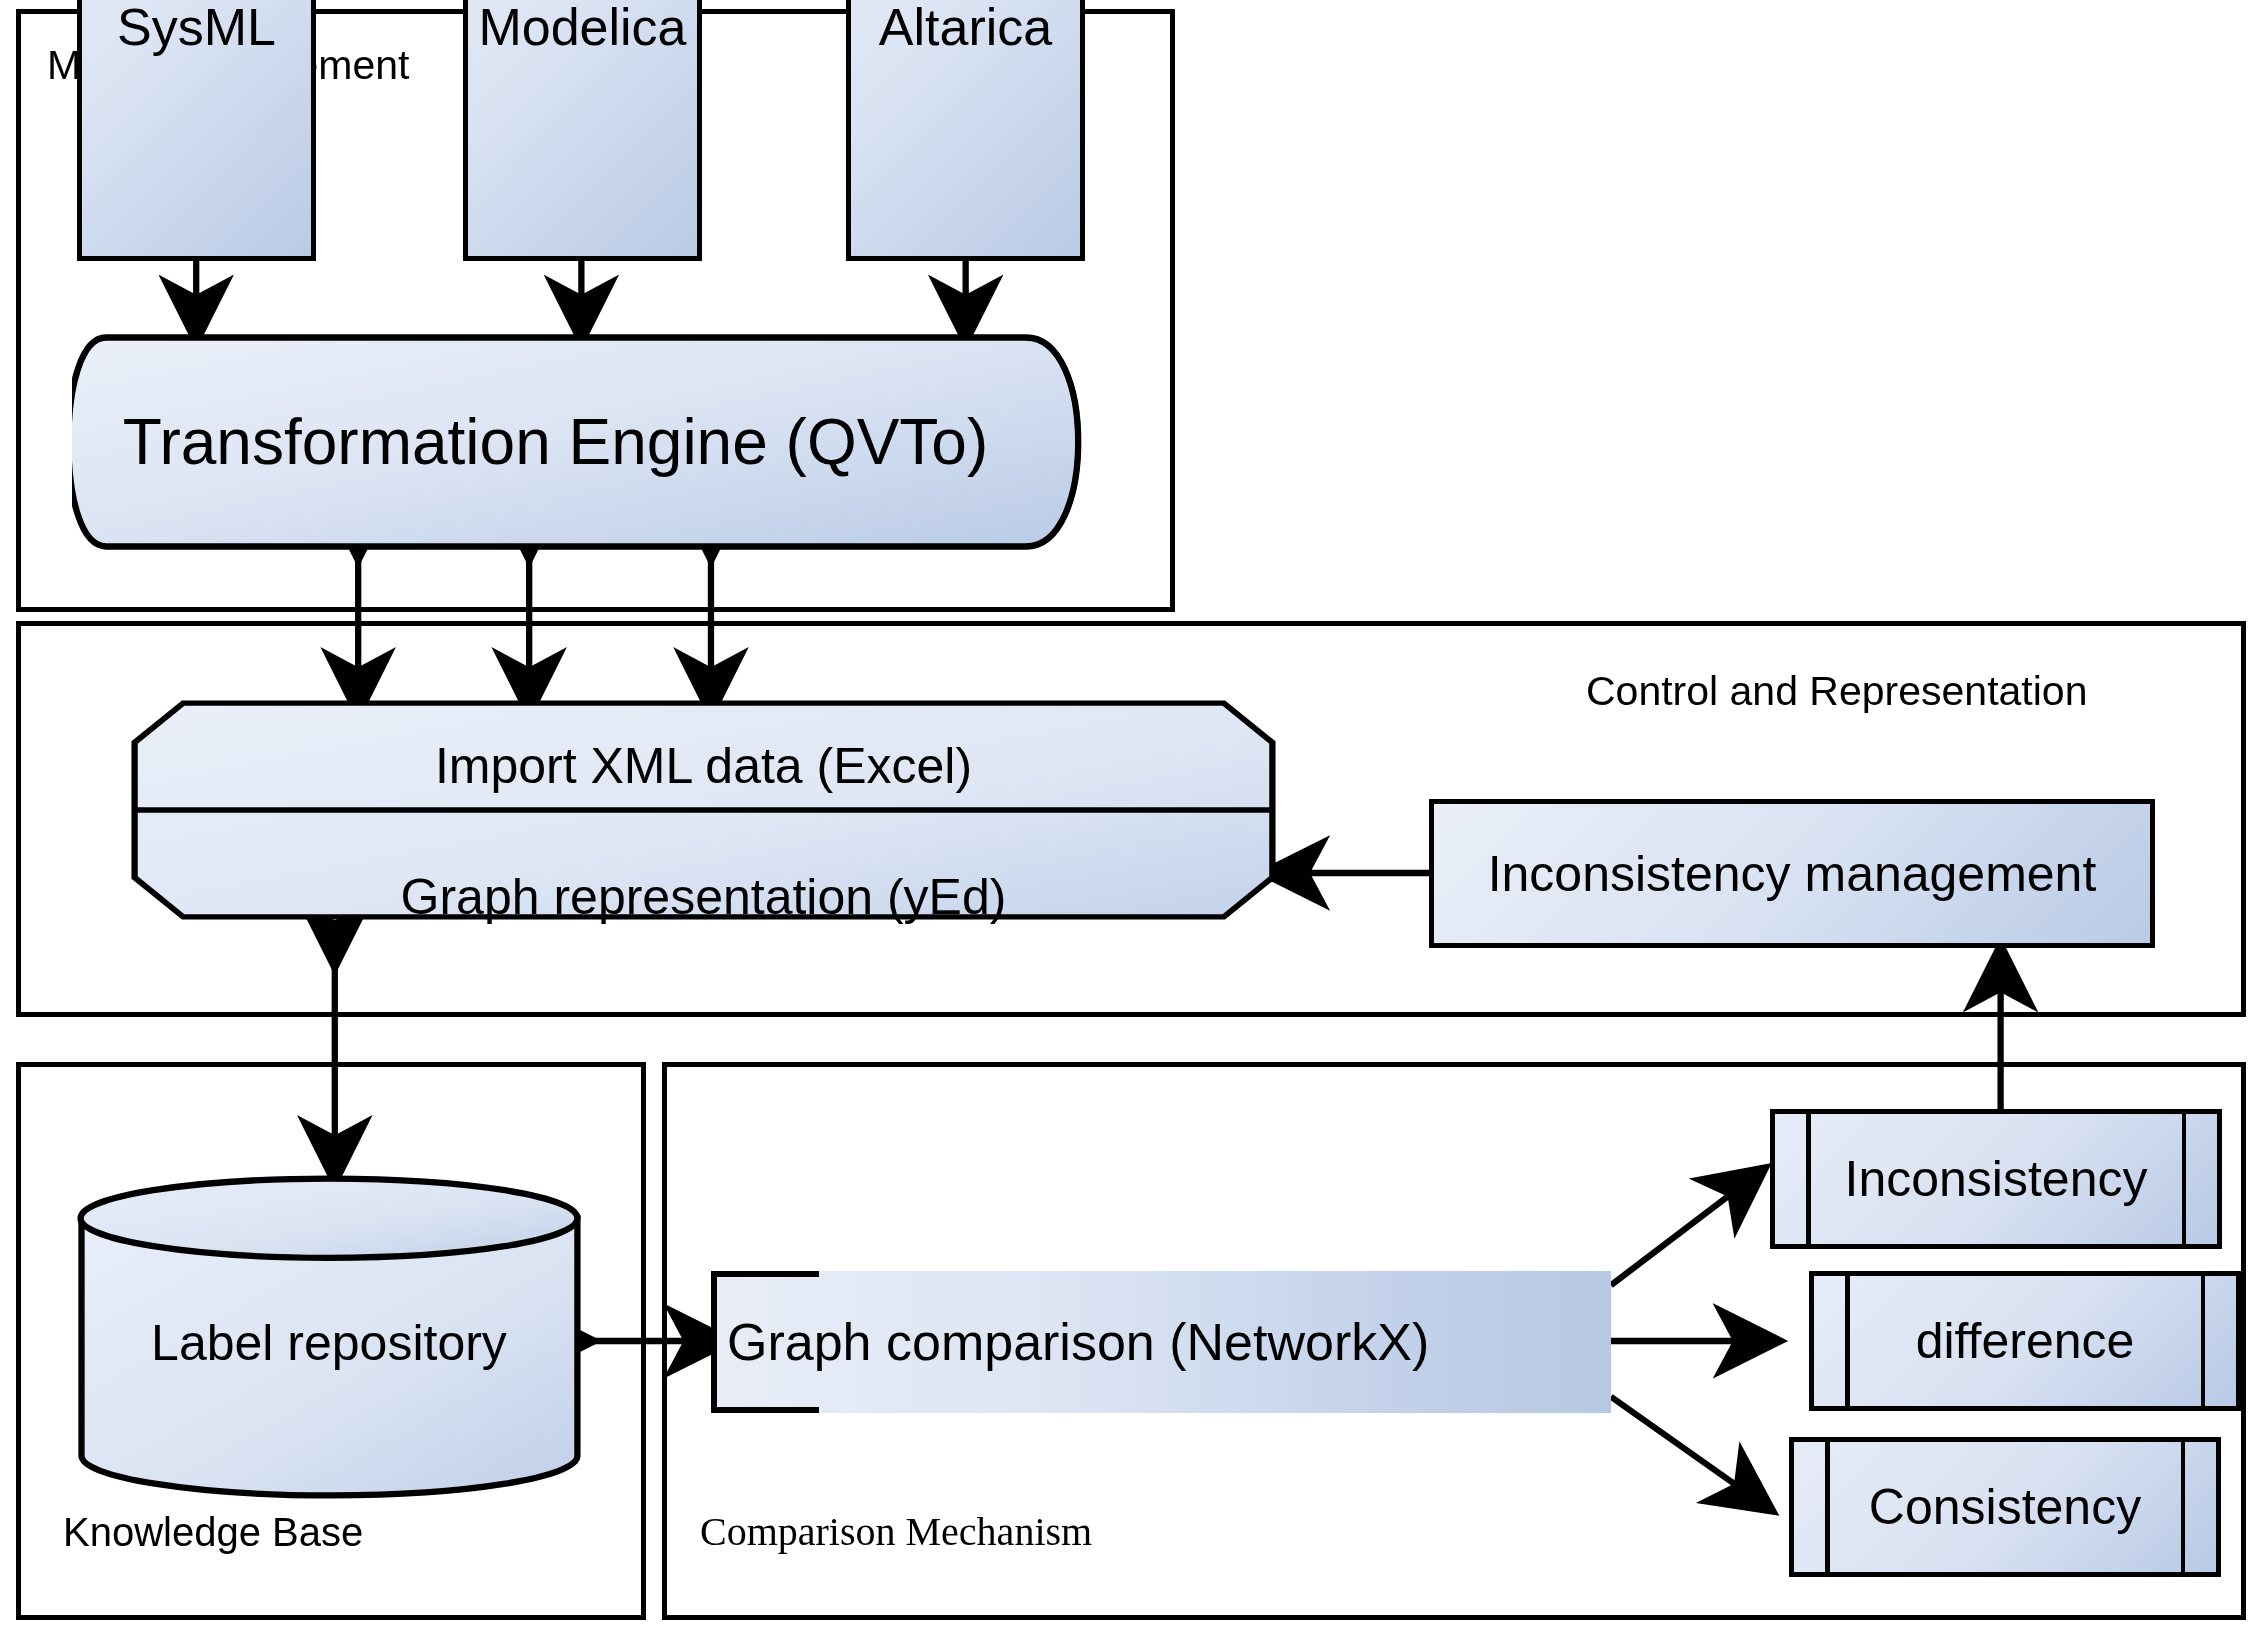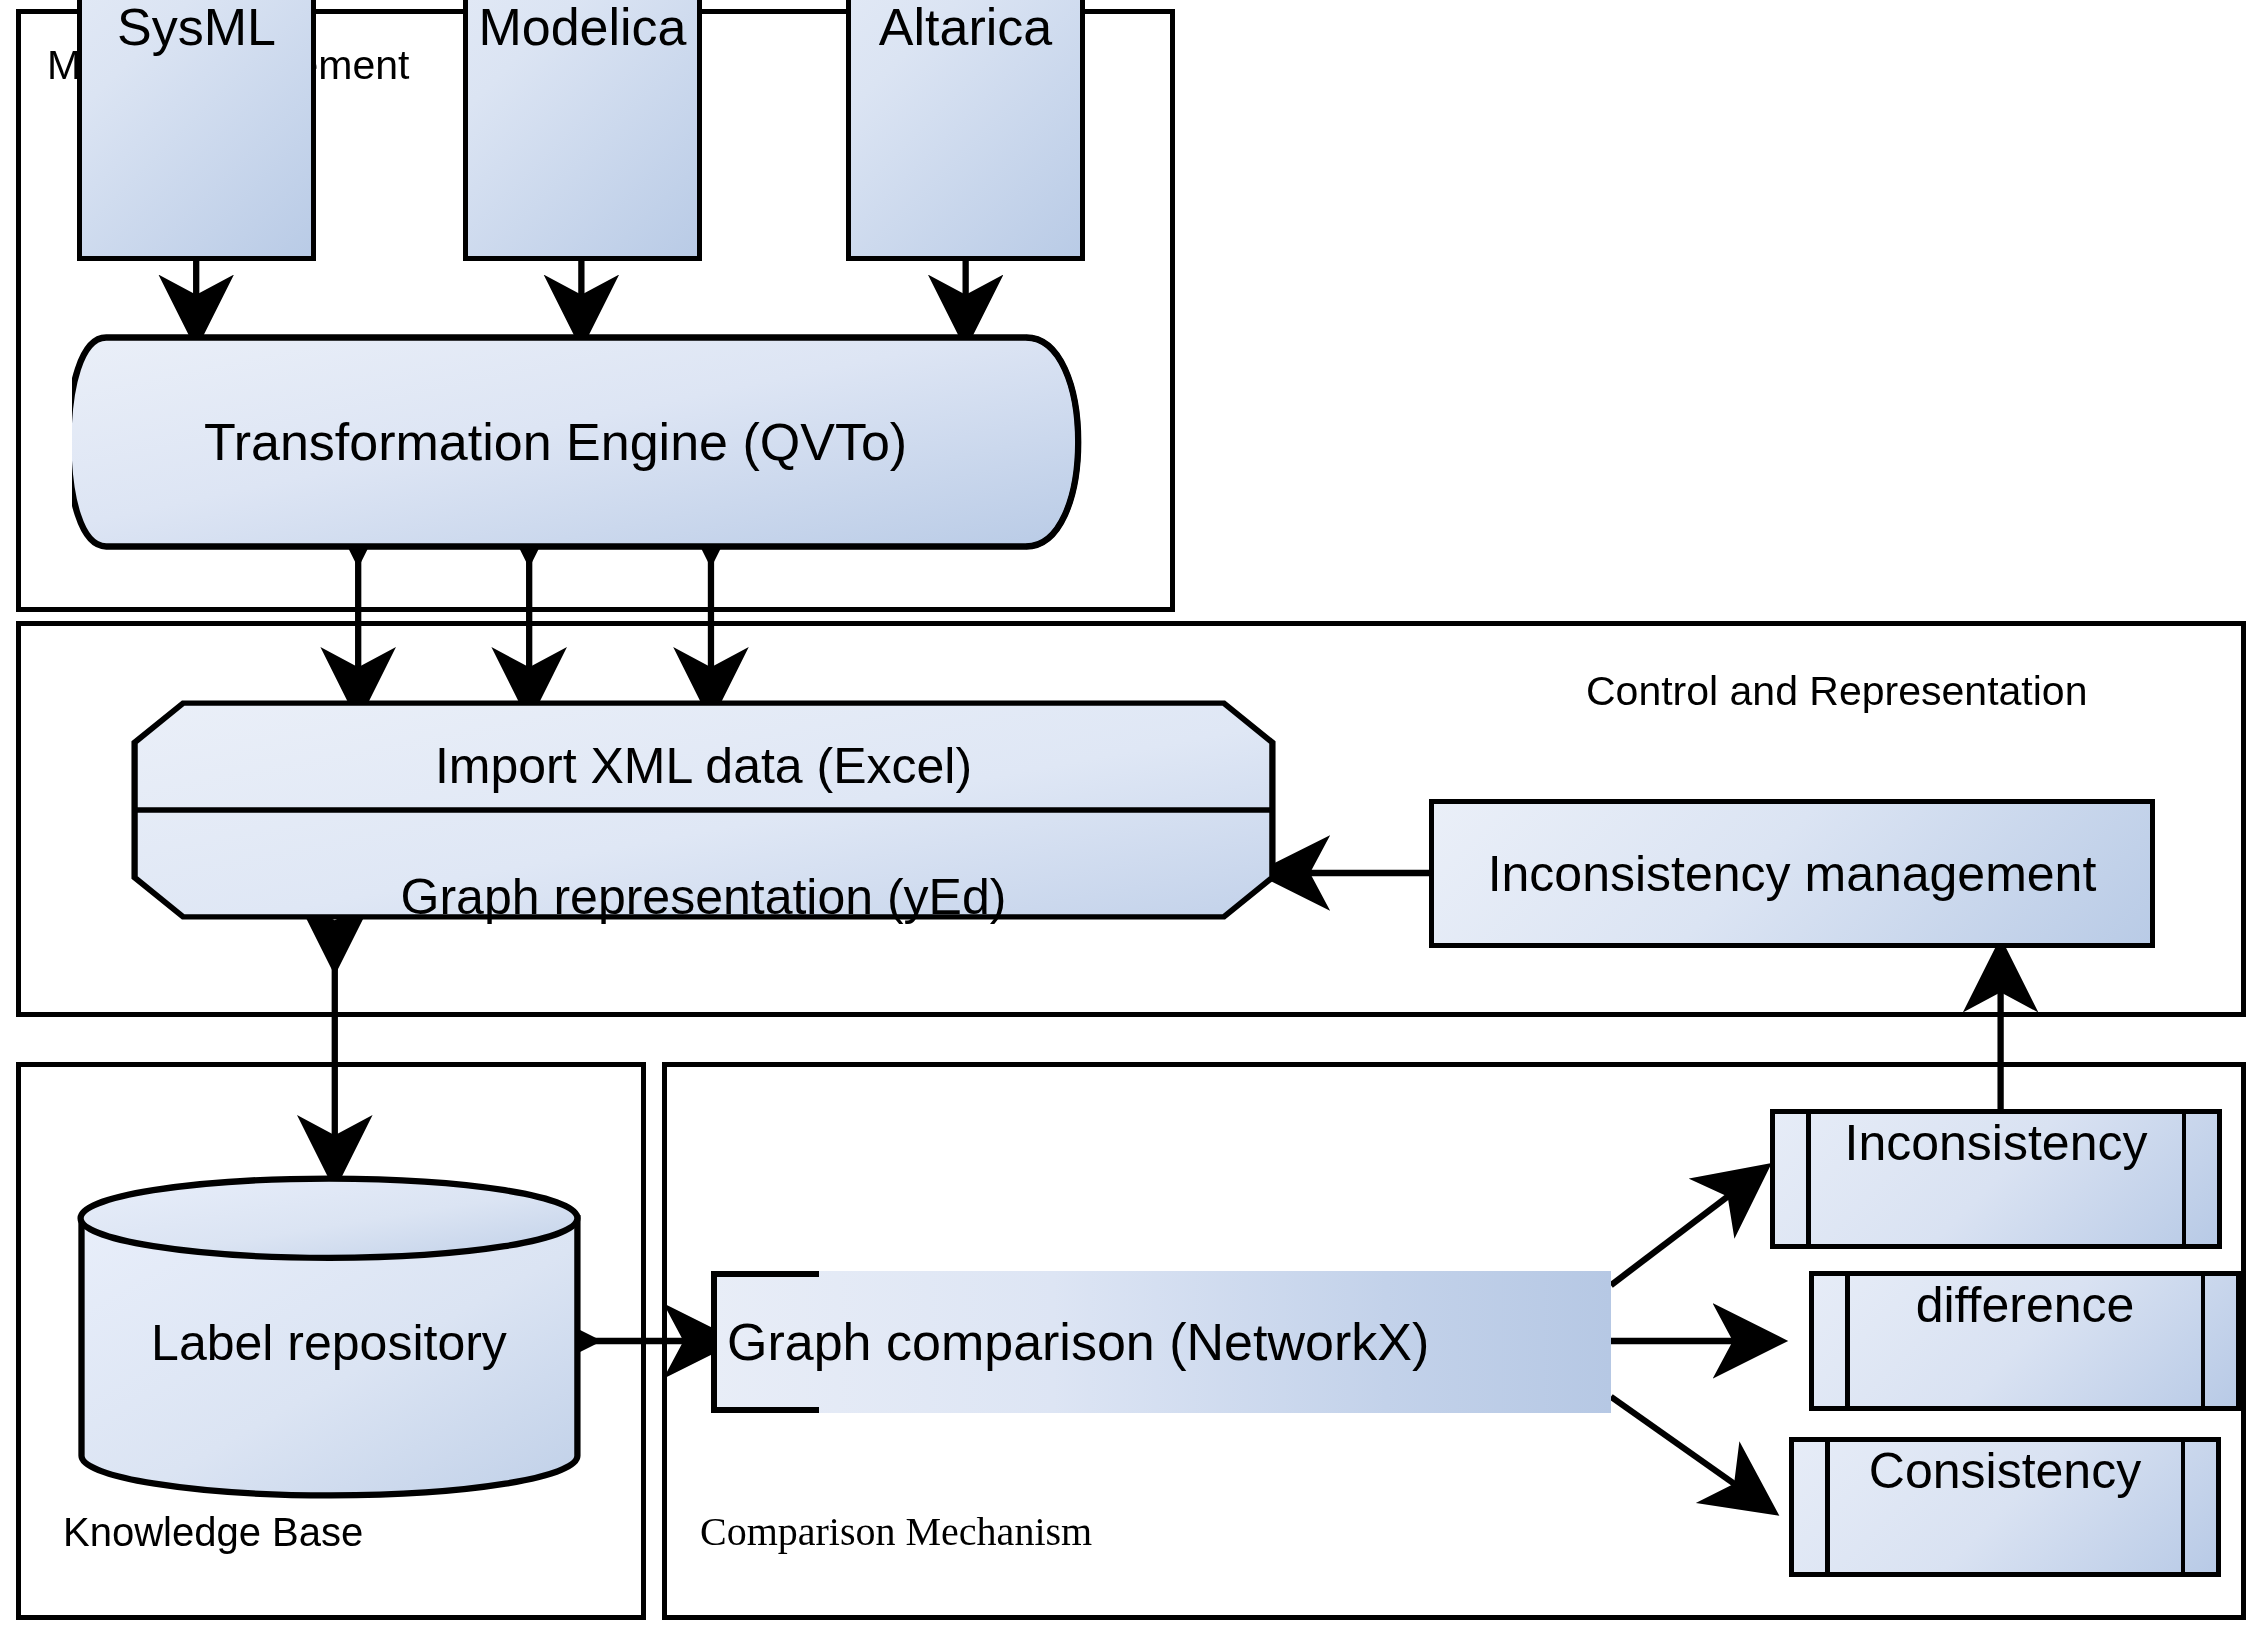--- a/index.html
+++ b/index.html
@@ -13,38 +13,38 @@
   
   .node{position:absolute;box-sizing:border-box;display:flex;align-items:center;justify-content:center;
         color:#000;white-space:nowrap;}
   .rectnode{border:5.4px solid #000;
             background:linear-gradient(135deg,#eaeff8 0%,#dbe4f3 45%,#b9cbe6 100%);}
 
   
   .hcyl{position:absolute;}
   .hcyl svg{position:absolute;inset:0;width:100%;height:100%;}
   .hcyl .txt{position:absolute;inset:0;display:flex;align-items:center;justify-content:center;
-             font-size:52px;white-space:nowrap;padding-right:50px;box-sizing:border-box;}
+             font-size:64px;white-space:nowrap;padding-right:50px;box-sizing:border-box;}
 
   
   .octa{position:absolute;}
   .octa svg{position:absolute;inset:0;width:100%;height:100%;}
   .octa .row{position:absolute;left:0;width:100%;display:flex;align-items:center;justify-content:center;
              font-size:50px;white-space:nowrap;}
 
   
   .vcyl{position:absolute;}
   .vcyl svg{position:absolute;inset:0;width:100%;height:100%;}
   .vcyl .txt{position:absolute;left:0;width:100%;top:52%;transform:translateY(-50%);
              text-align:center;font-size:50px;white-space:nowrap;}
 
   
   .store{position:absolute;border:5.4px solid #000;box-sizing:border-box;
          background:linear-gradient(135deg,#e6ecf7 0%,#d9e2f2 50%,#b8cae6 100%);
-         display:flex;justify-content:center;}
+         display:flex;align-items:center;justify-content:center;}
   .store .bar{position:absolute;top:0;bottom:0;width:4.5px;background:#000;}
   .store .bar.l{left:31px;}
   .store .bar.r{right:31px;}
   .store .lbl{position:relative;z-index:2;font-size:50px;white-space:nowrap;color:#000;}
 
   
   .gcomp{position:absolute;
          background:linear-gradient(90deg,#e8edf7 0%,#dde5f4 38%,#c3d2ea 75%,#b6c8e4 100%);}
   .gcomp .brk{position:absolute;background:#000;}
   .gcomp .brk.v{left:0;top:0;bottom:0;width:6.3px;}

